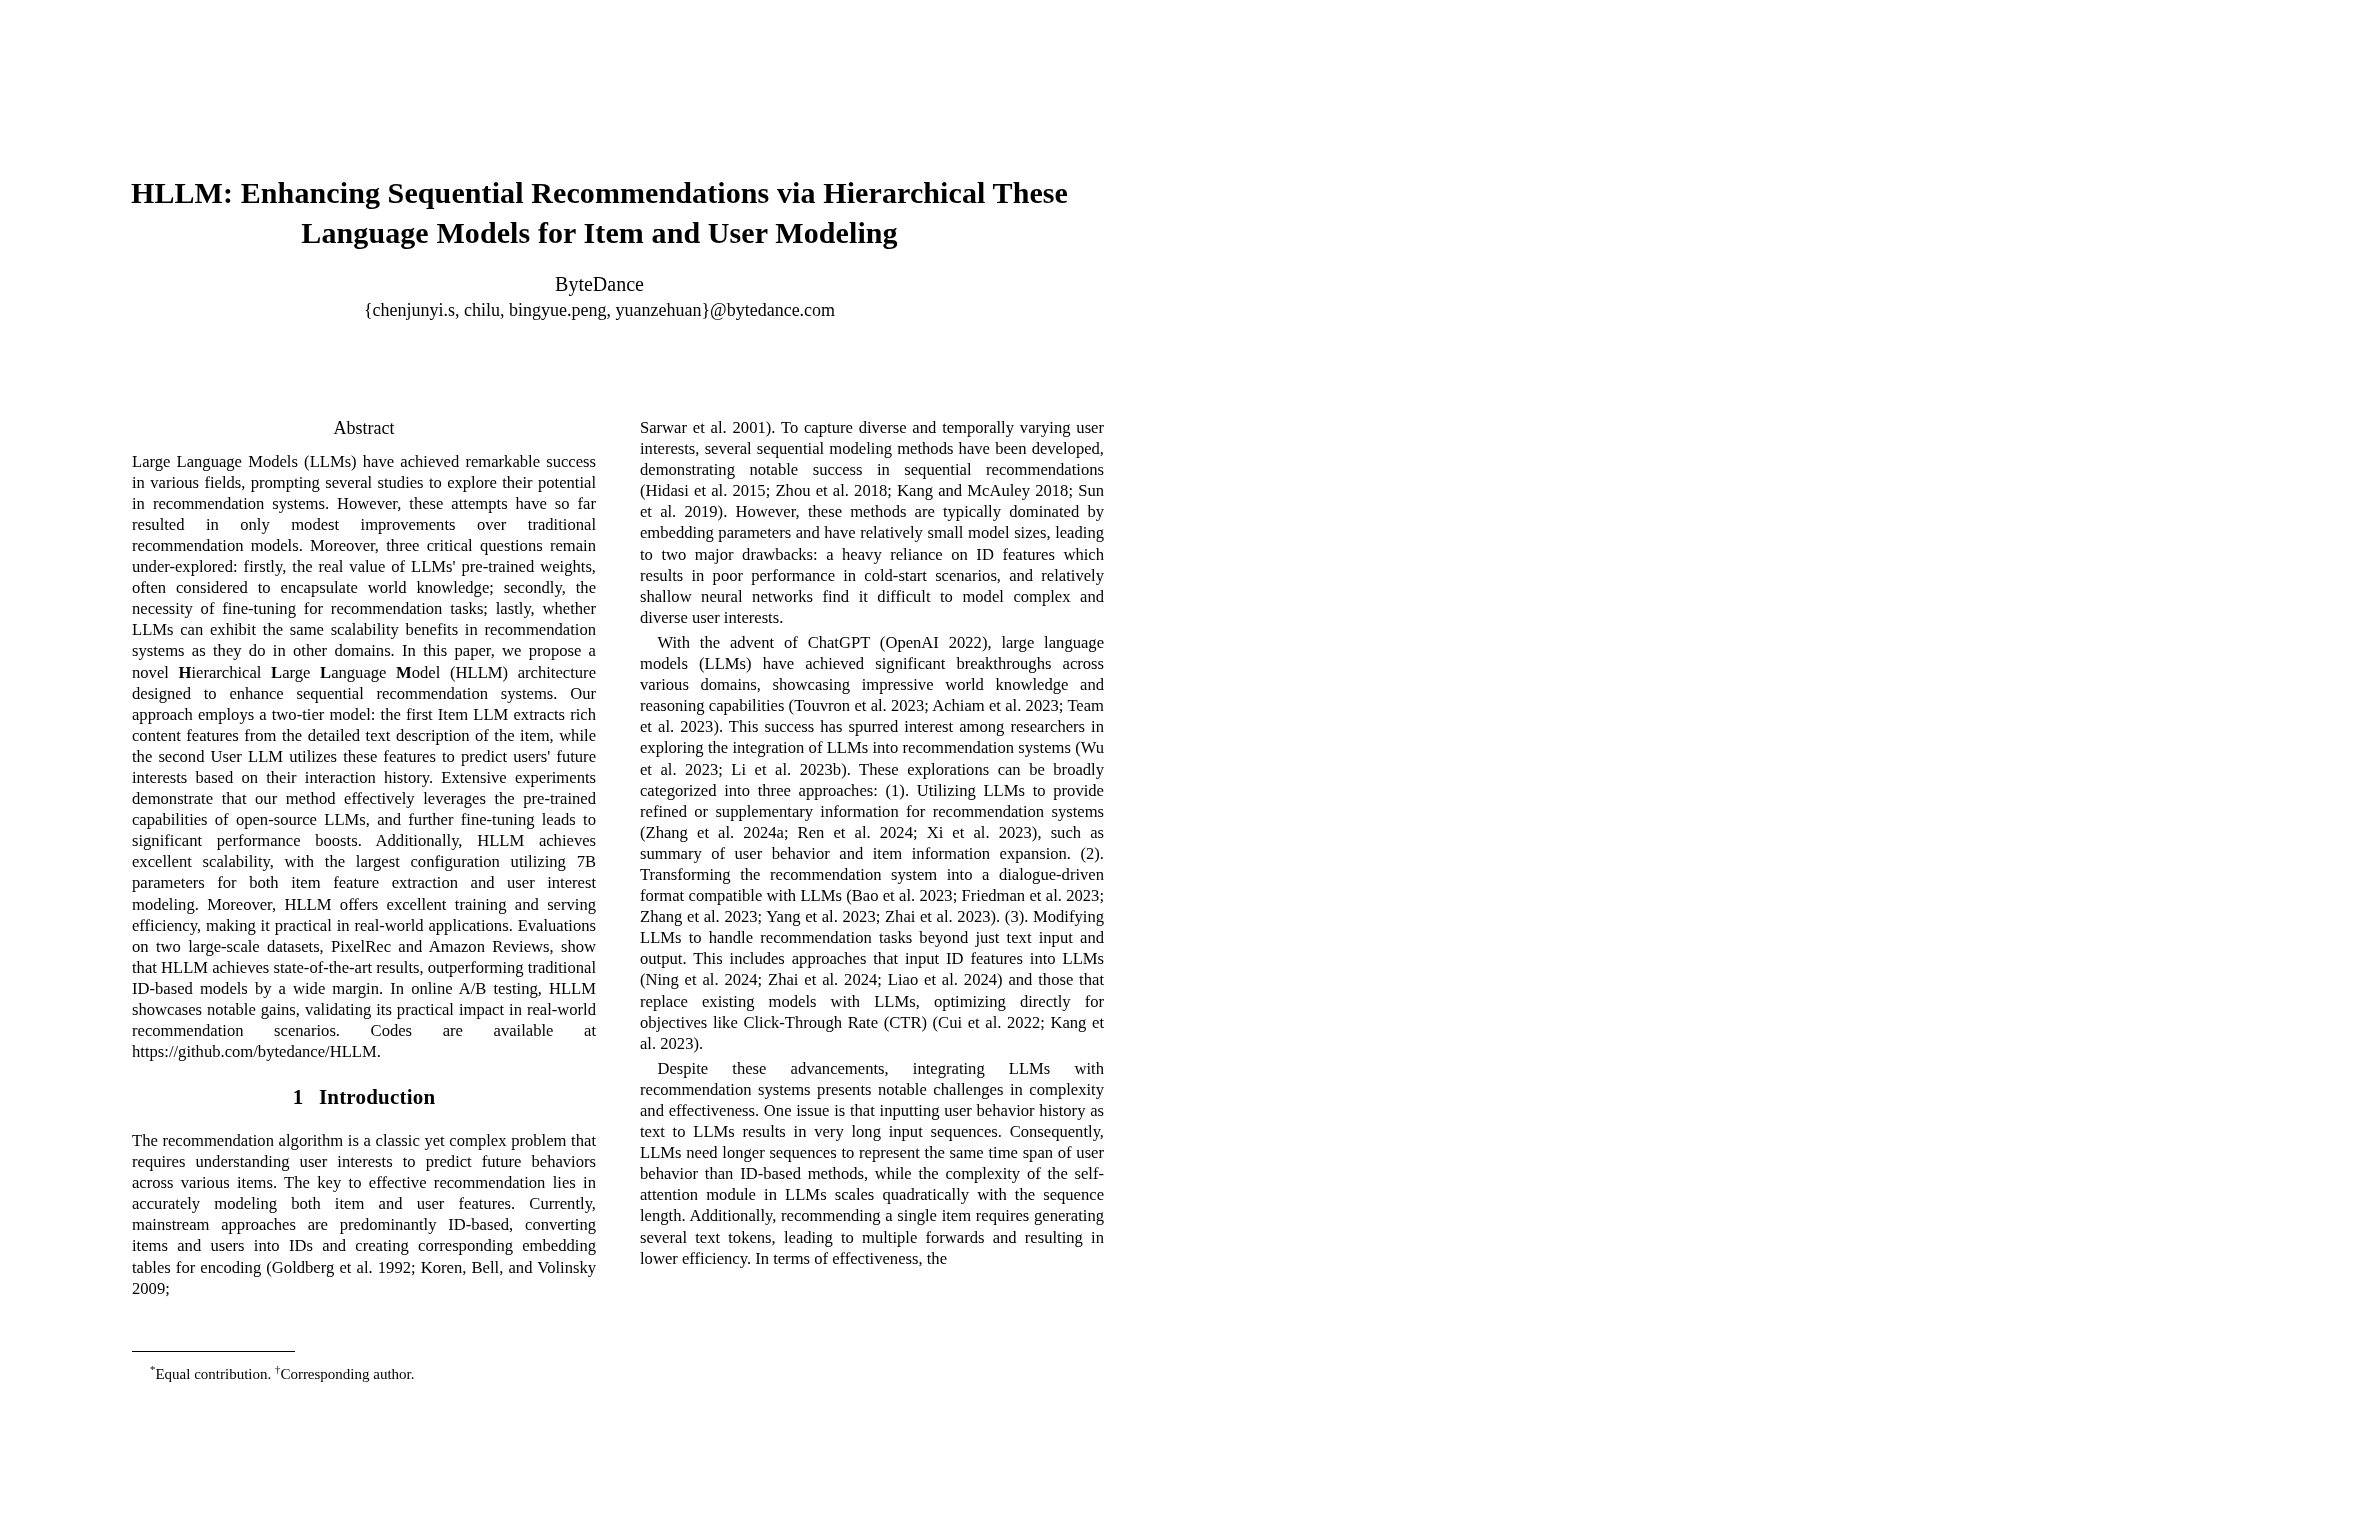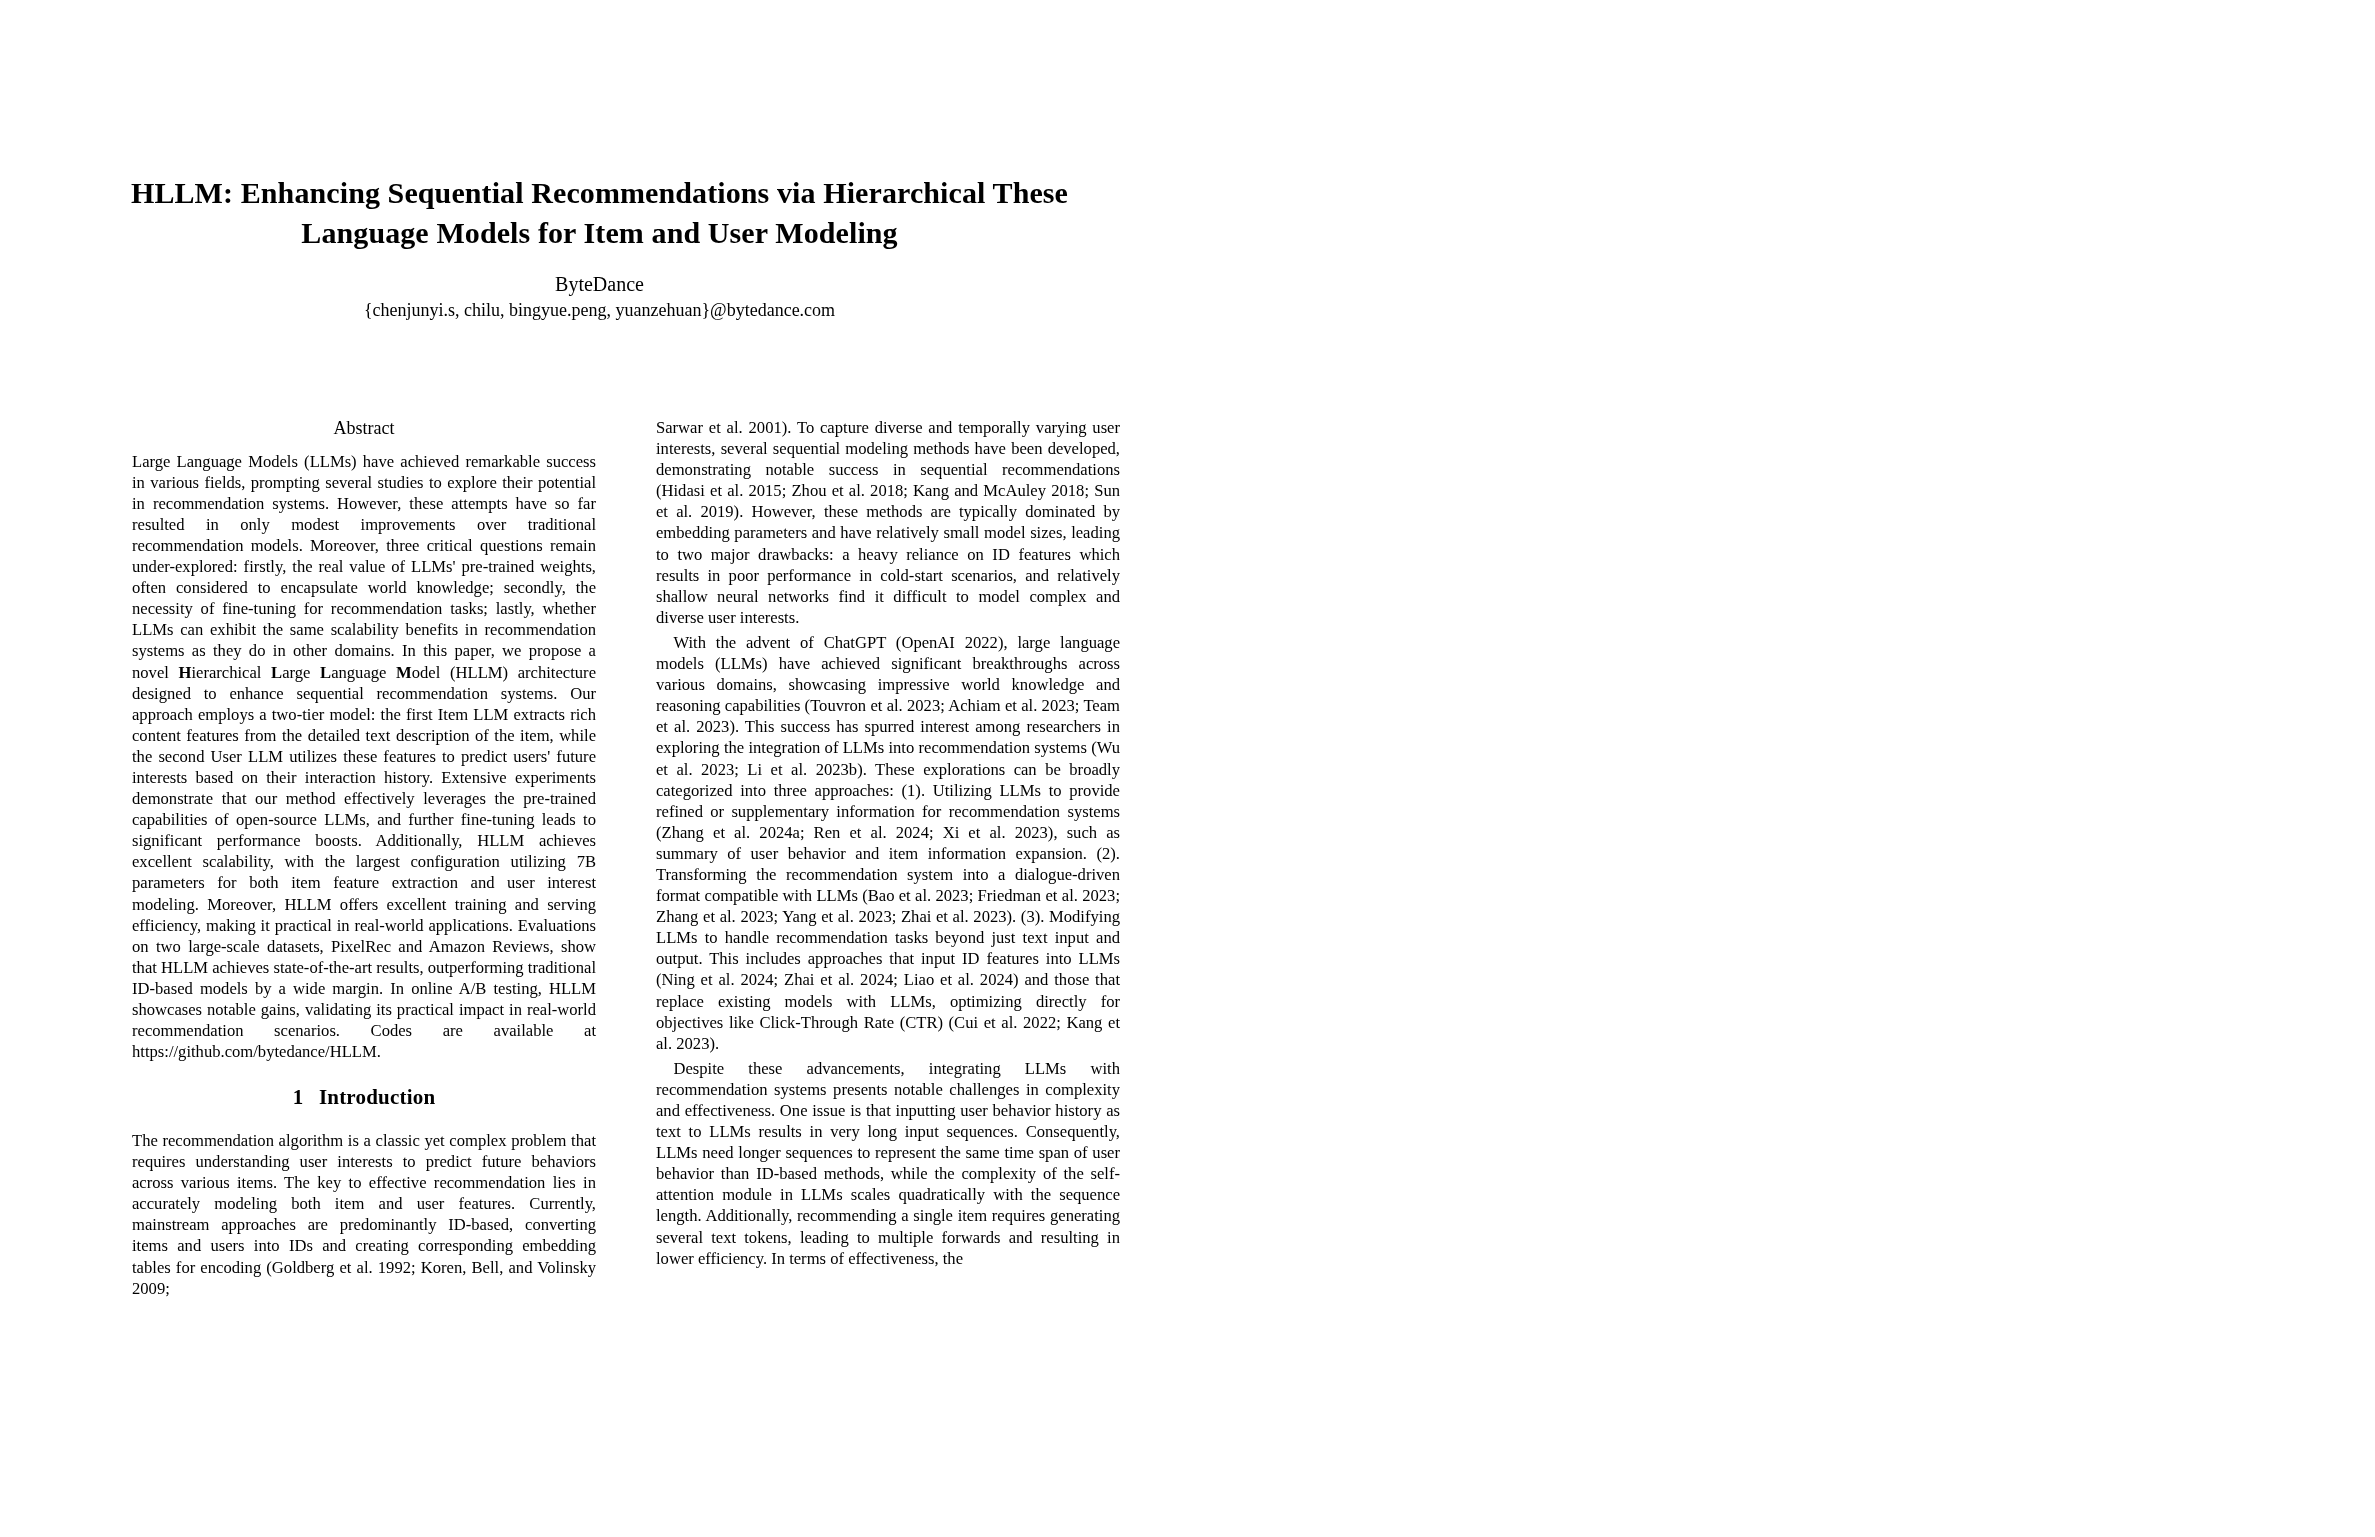--- a/index.html
+++ b/index.html
@@ -95,21 +95,21 @@
     position: absolute;
     width: 464px;
     font-size: 16.6px;
     line-height: 1.272;
     text-align: justify;
     text-justify: inter-word;
     hyphens: none;
   }
   
   #p1-col1 { left: 132px;  top: 417px;  height: 999px; }
-  #p1-col2 { left: 656px;  top: 417px;  height: 999px; }
+  #p1-col2 { left: 640px;  top: 417px;  height: 999px; }
 
   .col p {
     margin: 0;
     text-indent: 1.05em;
   }
   .col p.noindent { text-indent: 0; }
   .col p + p { margin-top: 4px; }
 
   .sec-head {
     text-align: center;
@@ -171,20 +171,24 @@
     <div class="col" id="p1-col1">
       <div class="abs-head">Abstract</div>
       <p class="noindent">Large Language Models (LLMs) have achieved remarkable success in various fields, prompting several studies to explore their potential in recommendation systems. However, these attempts have so far resulted in only modest improvements over traditional recommendation models. Moreover, three critical questions remain under-explored: firstly, the real value of LLMs' pre-trained weights, often considered to encapsulate world knowledge; secondly, the necessity of fine-tuning for recommendation tasks; lastly, whether LLMs can exhibit the same scalability benefits in recommendation systems as they do in other domains. In this paper, we propose a novel <b class="smc">H</b>ierarchical <b class="smc">L</b>arge <b class="smc">L</b>anguage <b class="smc">M</b>odel (HLLM) architecture designed to enhance sequential recommendation systems. Our approach employs a two-tier model: the first Item LLM extracts rich content features from the detailed text description of the item, while the second User LLM utilizes these features to predict users' future interests based on their interaction history. Extensive experiments demonstrate that our method effectively leverages the pre-trained capabilities of open-source LLMs, and further fine-tuning leads to significant performance boosts. Additionally, HLLM achieves excellent scalability, with the largest configuration utilizing 7B parameters for both item feature extraction and user interest modeling. Moreover, HLLM offers excellent training and serving efficiency, making it practical in real-world applications. Evaluations on two large-scale datasets, PixelRec and Amazon Reviews, show that HLLM achieves state-of-the-art results, outperforming traditional ID-based models by a wide margin. In online A/B testing, HLLM showcases notable gains, validating its practical impact in real-world recommendation scenarios. Codes are available at https://github.com/bytedance/HLLM.</p>
 
       <div class="sec-head">
         <span class="num">1</span><span>Introduction</span>
       </div>
       <p class="noindent">The recommendation algorithm is a classic yet complex problem that requires understanding user interests to predict future behaviors across various items. The key to effective recommendation lies in accurately modeling both item and user features. Currently, mainstream approaches are predominantly ID-based, converting items and users into IDs and creating corresponding embedding tables for encoding (Goldberg et al. 1992; Koren, Bell, and Volinsky 2009;</p>
     </div>
 
+    <div class="footnote-wrap">
+      <div class="fn-rule"></div>
+      <div class="fn-text"><sup>*</sup>Equal contribution. <sup>†</sup>Corresponding author.</div>
+    </div>
 
     <div class="col" id="p1-col2">
       <p class="noindent">Sarwar et al. 2001). To capture diverse and temporally varying user interests, several sequential modeling methods have been developed, demonstrating notable success in sequential recommendations (Hidasi et al. 2015; Zhou et al. 2018; Kang and McAuley 2018; Sun et al. 2019). However, these methods are typically dominated by embedding parameters and have relatively small model sizes, leading to two major drawbacks: a heavy reliance on ID features which results in poor performance in cold-start scenarios, and relatively shallow neural networks find it difficult to model complex and diverse user interests.</p>
       <p>With the advent of ChatGPT (OpenAI 2022), large language models (LLMs) have achieved significant breakthroughs across various domains, showcasing impressive world knowledge and reasoning capabilities (Touvron et al. 2023; Achiam et al. 2023; Team et al. 2023). This success has spurred interest among researchers in exploring the integration of LLMs into recommendation systems (Wu et al. 2023; Li et al. 2023b). These explorations can be broadly categorized into three approaches: (1). Utilizing LLMs to provide refined or supplementary information for recommendation systems (Zhang et al. 2024a; Ren et al. 2024; Xi et al. 2023), such as summary of user behavior and item information expansion. (2). Transforming the recommendation system into a dialogue-driven format compatible with LLMs (Bao et al. 2023; Friedman et al. 2023; Zhang et al. 2023; Yang et al. 2023; Zhai et al. 2023). (3). Modifying LLMs to handle recommendation tasks beyond just text input and output. This includes approaches that input ID features into LLMs (Ning et al. 2024; Zhai et al. 2024; Liao et al. 2024) and those that replace existing models with LLMs, optimizing directly for objectives like Click-Through Rate (CTR) (Cui et al. 2022; Kang et al. 2023).</p>
       <p>Despite these advancements, integrating LLMs with recommendation systems presents notable challenges in complexity and effectiveness. One issue is that inputting user behavior history as text to LLMs results in very long input sequences. Consequently, LLMs need longer sequences to represent the same time span of user behavior than ID-based methods, while the complexity of the self-attention module in LLMs scales quadratically with the sequence length. Additionally, recommending a single item requires generating several text tokens, leading to multiple forwards and resulting in lower efficiency. In terms of effectiveness, the</p>
     </div>
   </div>
 
   <div class="page" id="page-right">
 

